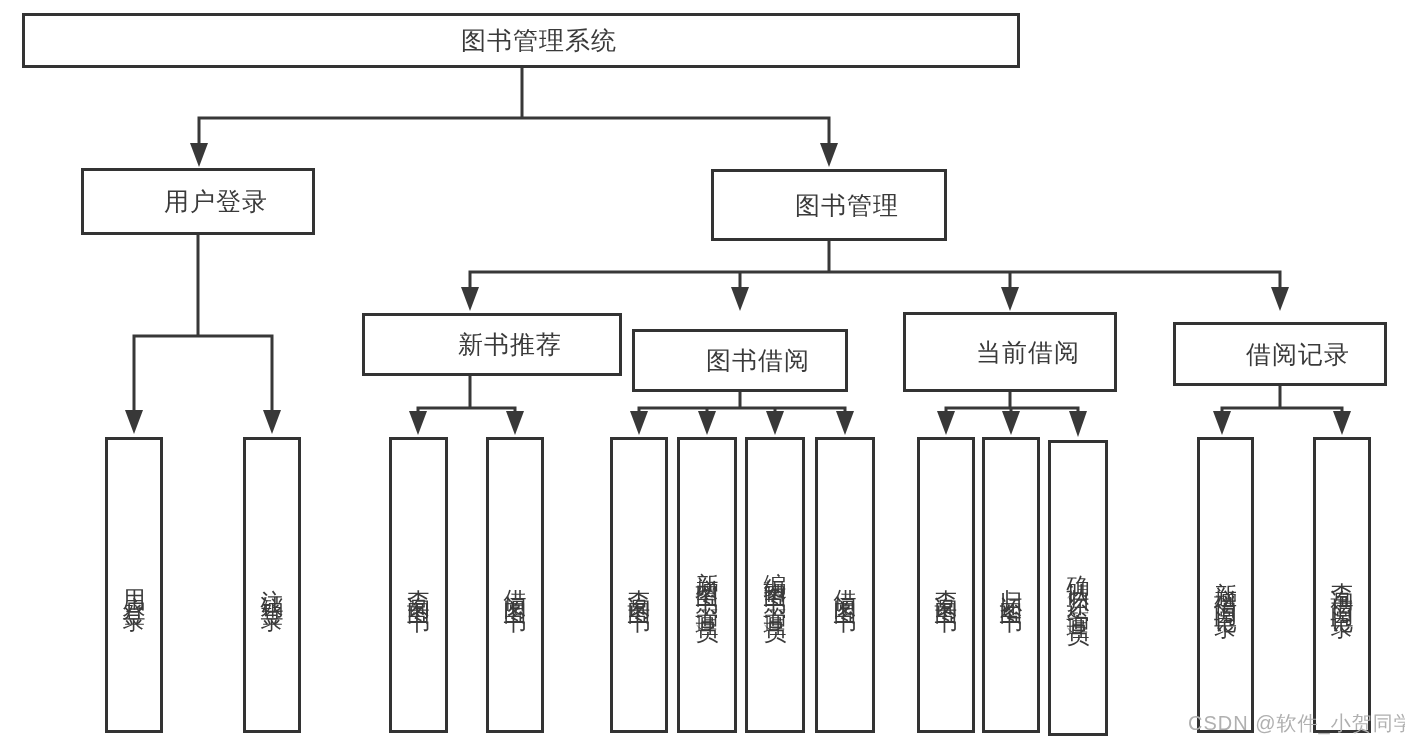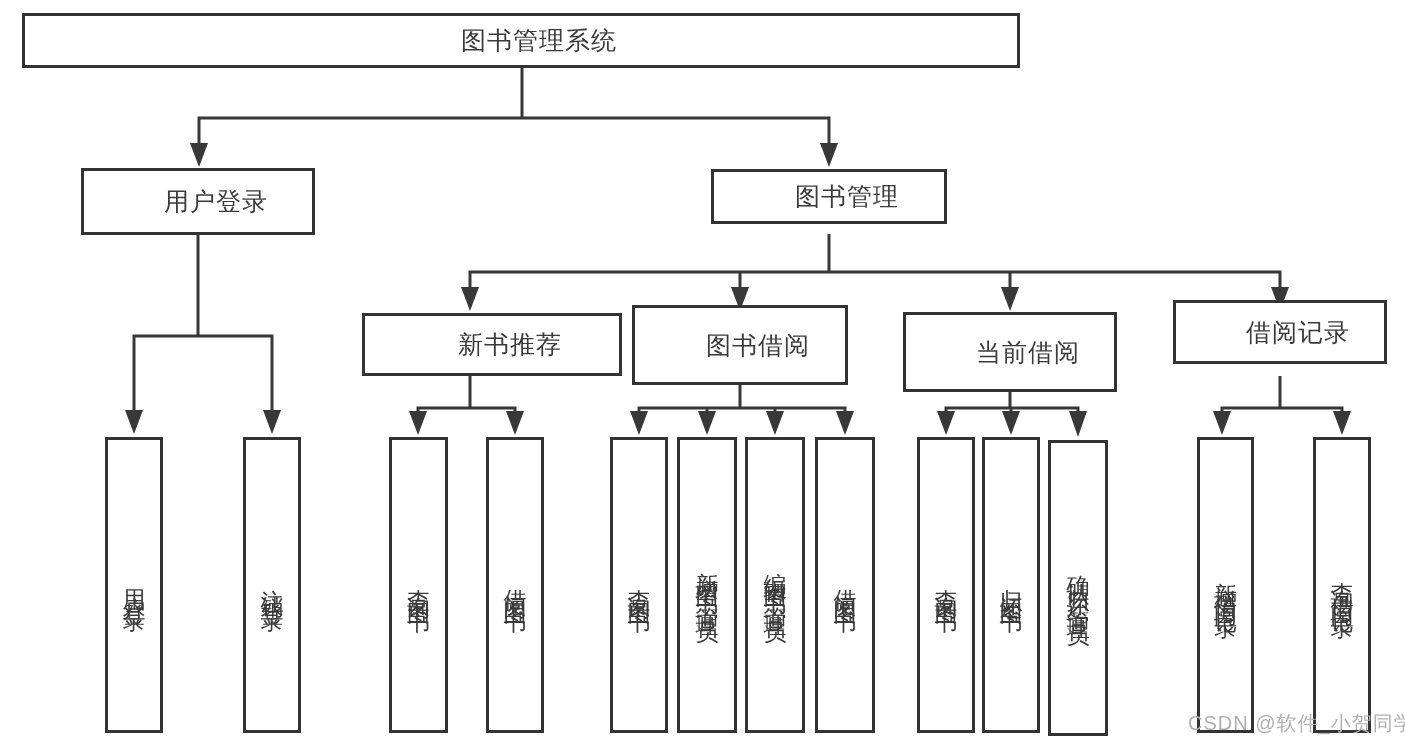--- a/index.html
+++ b/index.html
@@ -72,26 +72,26 @@
     <polygon points="1002,411 1020,411 1011,435"></polygon>
     <polygon points="1069,411 1087,411 1078,437"></polygon>
     <polygon points="1213,411 1231,411 1222,435"></polygon>
     <polygon points="1333,411 1351,411 1342,435"></polygon>
   </g>
 </svg>
 
 <div class="node h" style="left:22px;top:13px;width:998px;height:55px">图书管理系统</div>
 
 <div class="node h" style="left:81px;top:168px;width:234px;height:67px">用户登录</div>
-<div class="node h" style="left:711px;top:169px;width:236px;height:55px">图书管理</div>
+<div class="node h" style="left:711px;top:169px;width:236px;height:72px">图书管理</div>
 
 <div class="node h" style="left:362px;top:313px;width:260px;height:63px">新书推荐</div>
-<div class="node h" style="left:632px;top:305px;width:216px;height:80px">图书借阅</div>
+<div class="node h" style="left:632px;top:329px;width:216px;height:63px">图书借阅</div>
 <div class="node h" style="left:903px;top:312px;width:214px;height:80px">当前借阅</div>
-<div class="node h" style="left:1173px;top:300px;width:214px;height:64px">借阅记录</div>
+<div class="node h" style="left:1173px;top:322px;width:214px;height:64px">借阅记录</div>
 
 <div class="node v" style="left:105px;top:437px;width:58px;height:296px">用户登录</div>
 <div class="node v" style="left:243px;top:437px;width:58px;height:296px">注销登录</div>
 
 <div class="node v" style="left:389px;top:437px;width:59px;height:296px">查询图书</div>
 <div class="node v" style="left:486px;top:437px;width:58px;height:296px">借阅图书</div>
 
 <div class="node v" style="left:610px;top:437px;width:58px;height:296px">查询图书</div>
 <div class="node v" style="left:677px;top:437px;width:60px;height:296px">新增图书（管理员）</div>
 <div class="node v" style="left:745px;top:437px;width:60px;height:296px">编辑图书（管理员）</div>

